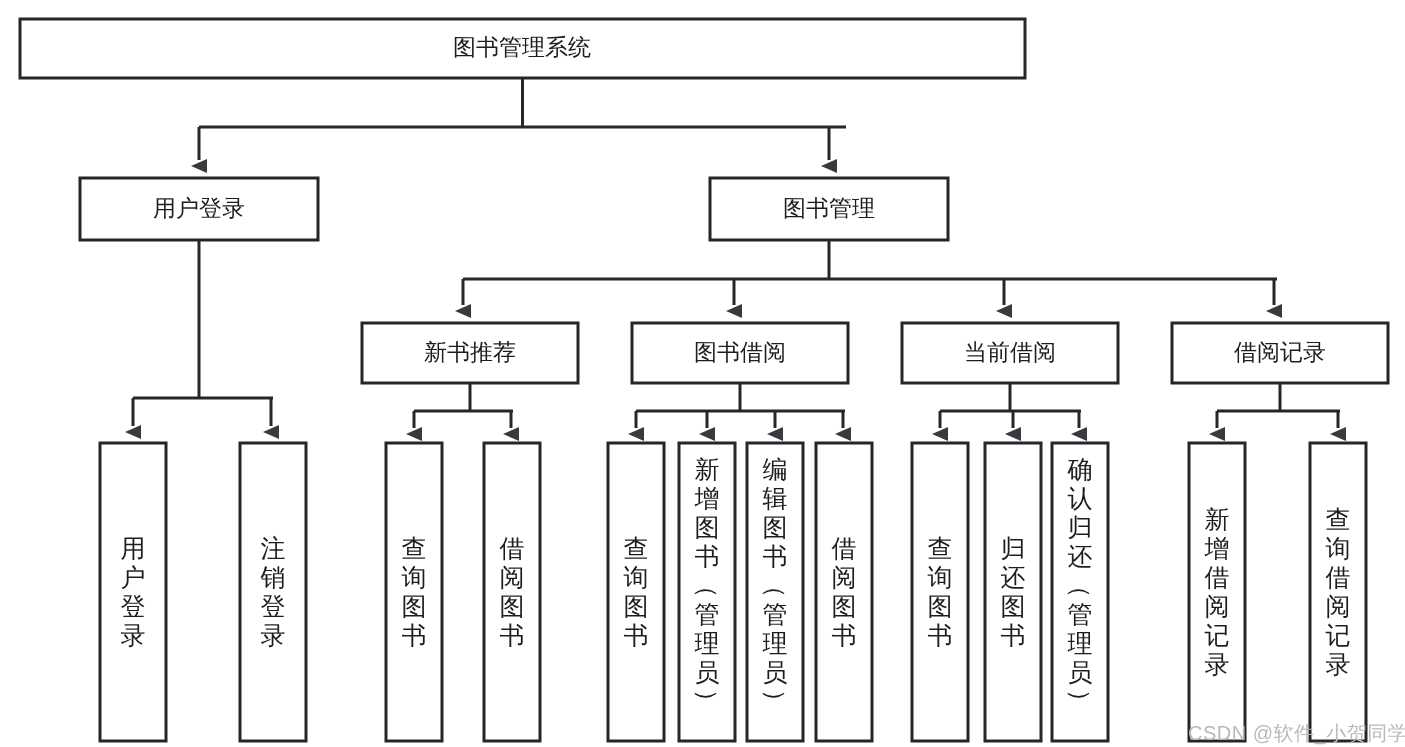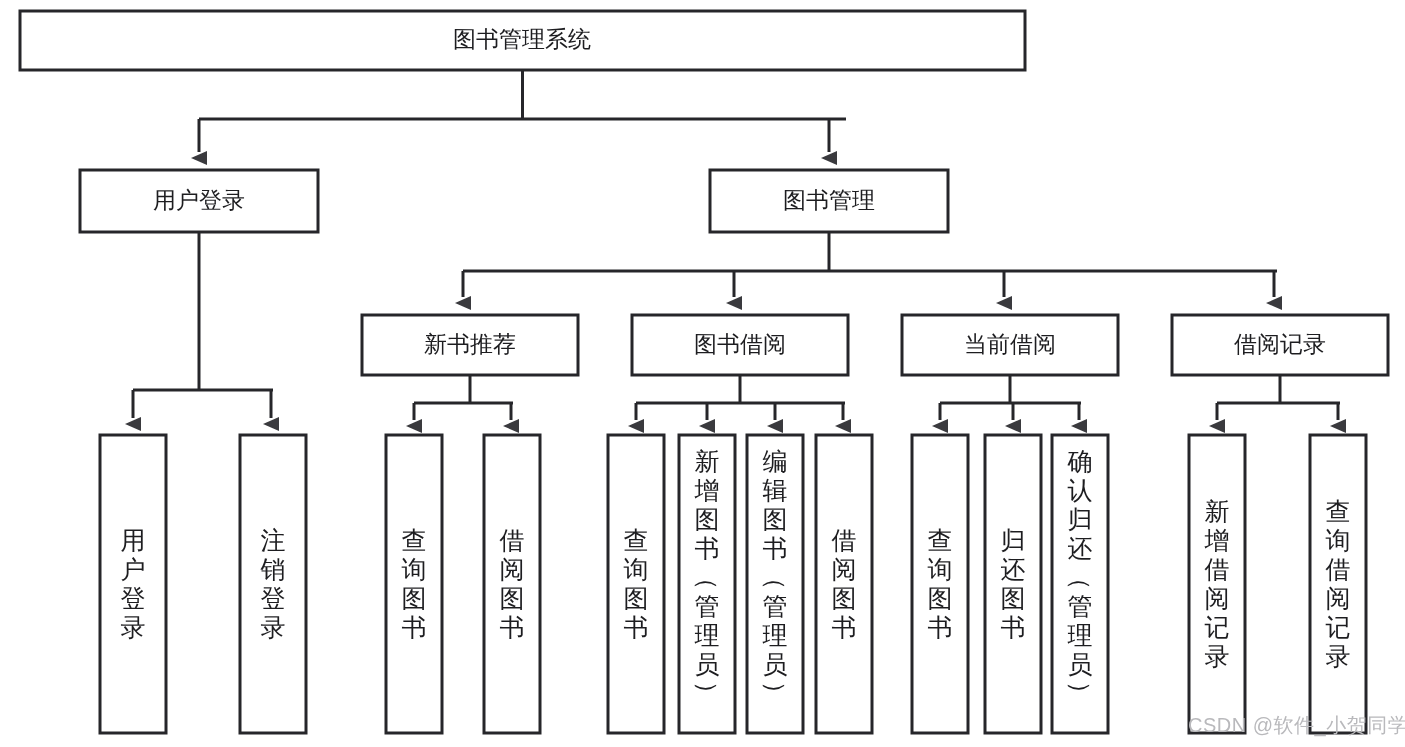--- a/index.html
+++ b/index.html
@@ -11,20 +11,21 @@
     width: 1405px;
     height: 747px;
     font-family: "Liberation Sans", "DejaVu Sans", sans-serif;
     overflow: hidden;
     position: relative;
   }
   #diagram-root {
     position: relative;
     width: 1405px;
     height: 702px;
+    margin-top: 8px;
   }
   svg.diagram {
     position: absolute;
     top: 0;
     left: 0;
     width: 1405px;
     height: 747px;
     display: block;
   }
   .node-rect {

